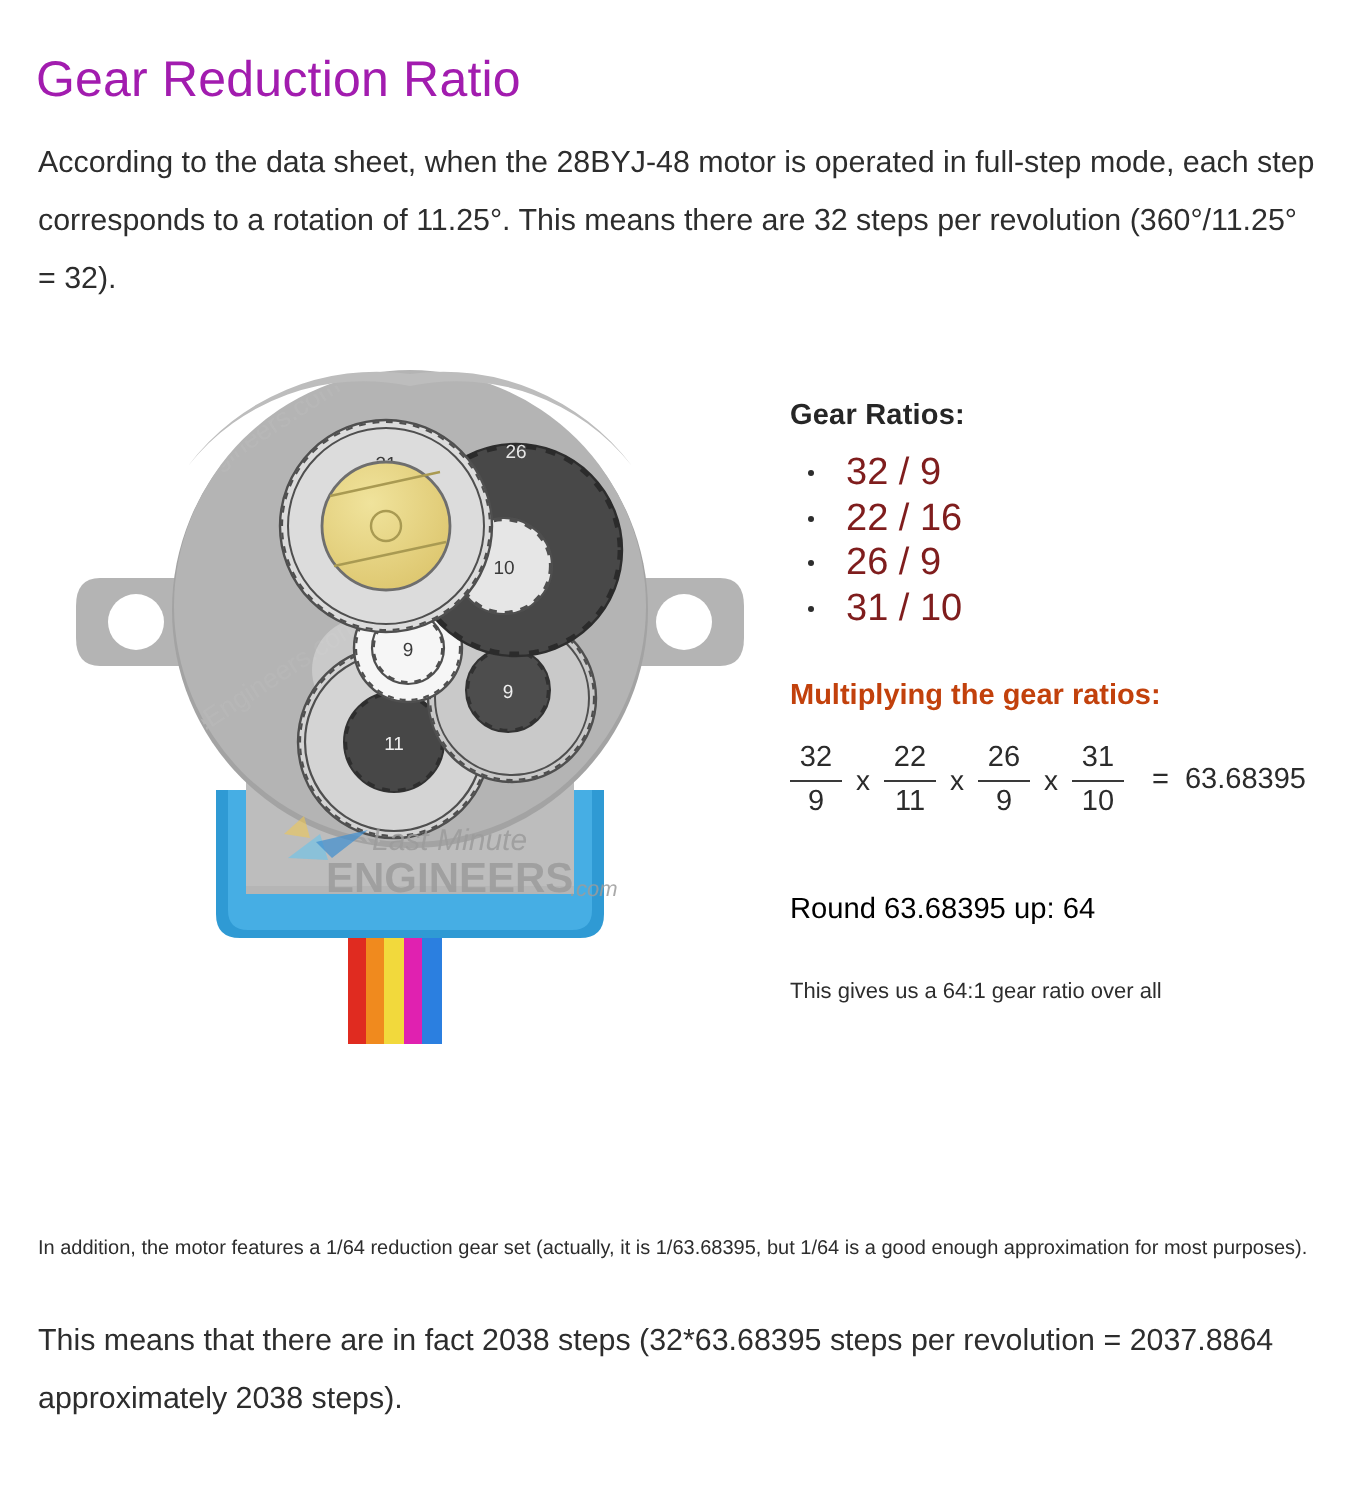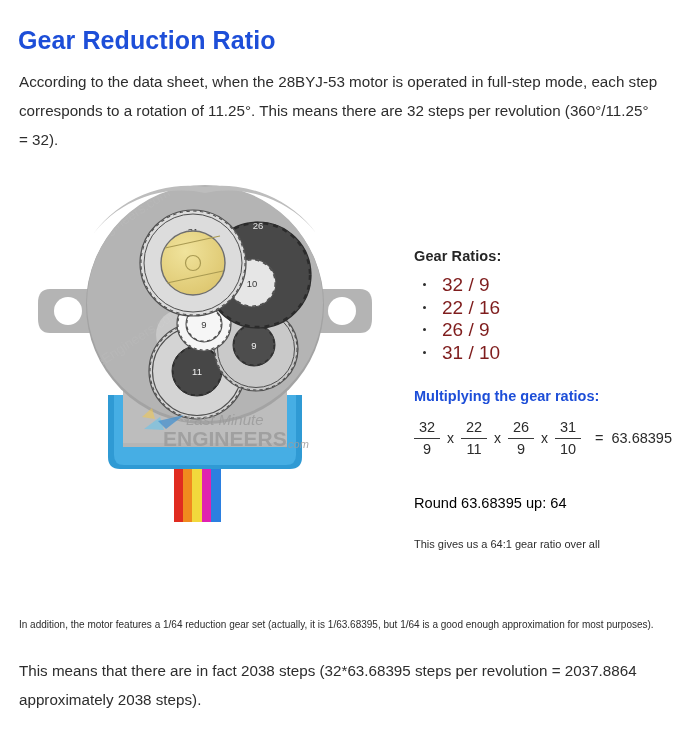--- a/index.html
+++ b/index.html
@@ -23,23 +23,23 @@
     inset: 0;
     padding: 0;
   }
 
   
   .page-title {
     position: absolute;
     left: 18px;
     top: 8px;
     font-size: 25px;
-    font-weight: 700;
+    font-weight: 400;
     letter-spacing: .1px;
-    color: #1d4ed8;
+    color: #a21caf;
     line-height: 1.25;
   }
 
   
   .intro {
     position: absolute;
     left: 19px;
     top: 52px;
     width: 640px;
     font-size: 15.2px;
@@ -53,24 +53,23 @@
     left: 30px;
     top: 185px;
     width: 350px;
     height: 340px;
   }
   .figure svg { display: block; }
 
   
   .info-col {
     position: absolute;
-    left: 414px;
+    left: 395px;
     top: 200px;
     width: 252px;
-    margin-top: 48px;
   }
   .info-head {
     font-size: 14.5px;
     font-weight: 700;
     color: #262626;
     letter-spacing: .1px;
   }
   ul.ratio-list {
     list-style: none;
     margin: 10px 0 0 0;
@@ -90,21 +89,21 @@
     width: 3.4px;
     height: 3.4px;
     background: #2d2d2d;
     border-radius: 50%;
   }
 
   .mult-head {
     margin-top: 24px;
     font-size: 14.5px;
     font-weight: 700;
-    color: #1d4ed8;
+    color: #c2410c;
   }
 
   
   .formula {
     margin-top: 16px;
     display: flex;
     align-items: center;
     font-size: 14.5px;
     color: #2b2b2b;
   }
@@ -169,21 +168,21 @@
     opacity: .75;
   }
 </style>
 </head>
 <body>
 
 <div class="page">
 
   <h1 class="page-title">Gear Reduction Ratio</h1>
 
-  <p class="intro">According to the data sheet, when the 28BYJ-53 motor is operated in full-step mode, each step corresponds to a rotation of 11.25°. This means there are 32 steps per revolution (360°/11.25° = 32).</p>
+  <p class="intro">According to the data sheet, when the 28BYJ-48 motor is operated in full-step mode, each step corresponds to a rotation of 11.25°. This means there are 32 steps per revolution (360°/11.25° = 32).</p>
 
   <div class="figure">
     <svg width="350" height="340" viewBox="0 0 350 340" xmlns="http://www.w3.org/2000/svg">
       <defs>
 
         <clipPath id="bodyClip">
           <circle cx="175" cy="120" r="118"></circle>
         </clipPath>
         <radialGradient id="shaftG" cx="38%" cy="32%" r="75%">
           <stop offset="0%" stop-color="#f0e39c"></stop>

